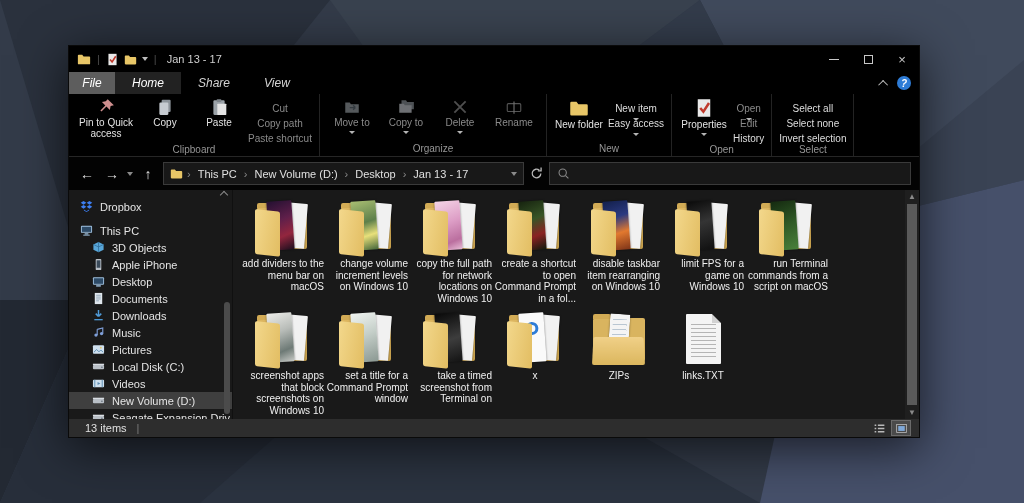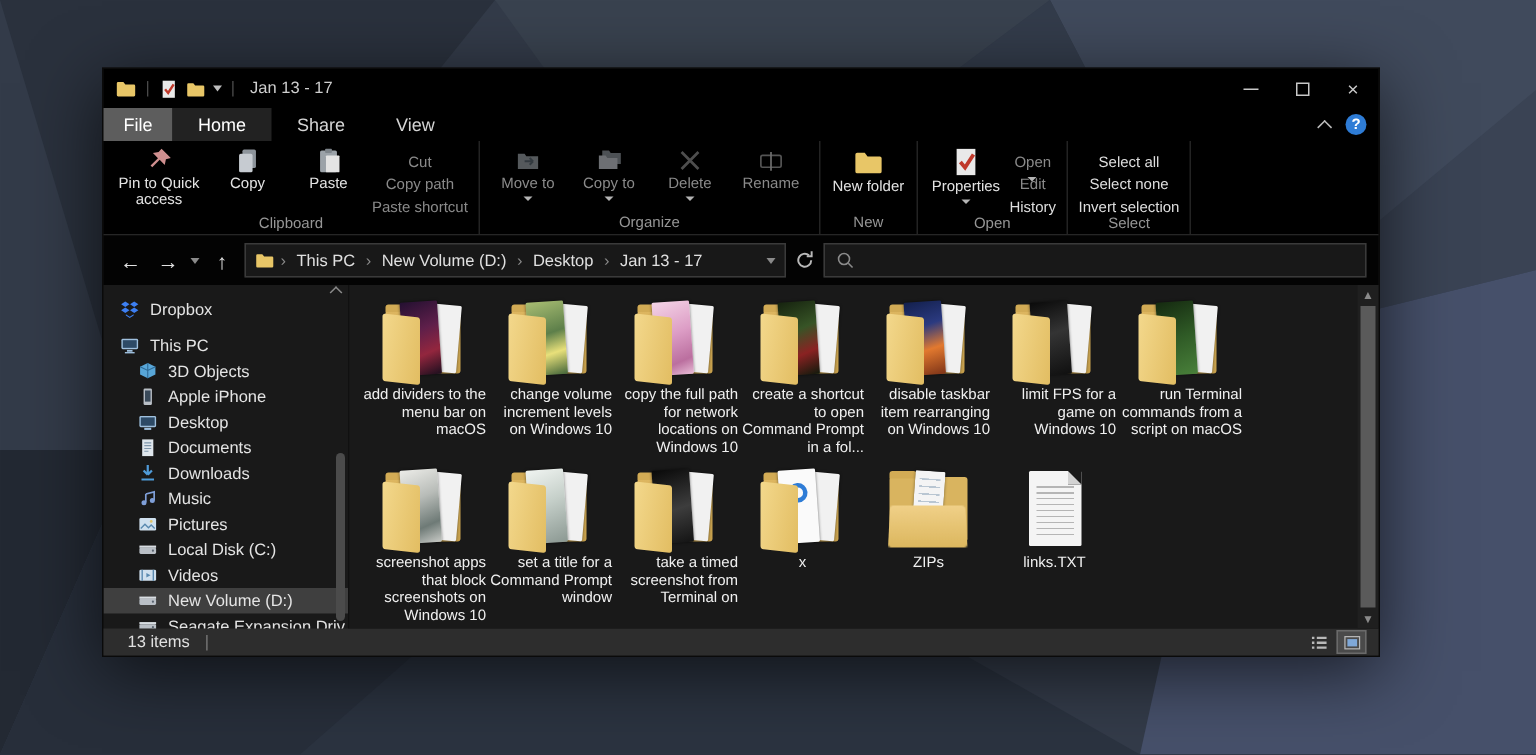--- a/index.html
+++ b/index.html
@@ -20,21 +20,21 @@
   .tsep { color:#4a4a4a; font-size:11px; padding:0 1px;}
   .title-text { color:#cfcfcf; font-size:11px; margin-left:4px; }
   .caret-down { width:0; height:0; border-left:3px solid transparent; border-right:3px solid transparent; border-top:4px solid #bdbdbd; display:inline-block;}
   .win-controls { margin-left:auto; display:flex; height:100%; }
   .wc { width:34px; height:100%; display:flex; align-items:center; justify-content:center; color:#c8c8c8; }
   .wc-min i{ display:block; width:10px; height:1px; background:#c8c8c8;}
   .wc-max i{ display:block; width:9px; height:9px; border:1px solid #c8c8c8;}
   .wc-close { font-size:13px; }
 
   
-  .tabrow { height:22px; background:#000; display:flex; align-items:stretch; flex:none;}
+  .tabrow { height:22px; background:#000; display:flex; align-items:stretch; flex:none;font-style:italic;}
   .file-btn { width:46px; background:#5d5d5d; color:#fff; display:flex; align-items:center; justify-content:center; font-size:12px;}
   .rtab { padding:0 17px; display:flex; align-items:center; color:#d4d4d4; font-size:12px;}
   .rtab.active { background:#222; color:#fff; }
   .tabrow-right { margin-left:auto; display:flex; align-items:center; gap:9px; padding-right:8px;}
   .chev-up { width:7px; height:7px; border-left:1.5px solid #bdbdbd; border-top:1.5px solid #bdbdbd; transform:rotate(45deg) translateY(2px);}
   .help-dot { width:14px; height:14px; border-radius:50%; background:#2e7cd6; color:#fff; font-size:10px; font-weight:bold; display:flex; align-items:center; justify-content:center;}
 
   
   .ribbon { height:63px; background:#000; border-bottom:1px solid #262626; display:flex; flex:none;}
   .rgroup { display:flex; flex-direction:column; border-right:1px solid #232323; }
@@ -258,20 +258,38 @@
         <div class="rlabel">Organize</div>
       </div>
 
       <div class="rgroup">
         <div class="rbtns">
           <div class="bigbtn">
             <svg width="20" height="20" viewBox="0 0 16 16">
                 <path d="M1 4a1 1 0 0 1 1-1h4l1.5 2H14a1 1 0 0 1 1 1v7a1 1 0 0 1-1 1H2a1 1 0 0 1-1-1z" fill="#e8c667"></path>
               </svg>
             <span>New folder</span>
+          </div>
+          <div class="smallcol">
+            <div class="smallbtn">
+              <svg width="12" height="12" viewBox="0 0 16 16">
+                  <path d="M1 4a1 1 0 0 1 1-1h4l1.5 2H13a1 1 0 0 1 1 1v6a1 1 0 0 1-1 1H2a1 1 0 0 1-1-1z" fill="#e8c667"></path>
+                  <path d="M11 2v4M9 4h4" stroke="#7fb0e8" stroke-width="1.4"></path>
+                </svg>
+              <span>New item</span>
+                <span class="crt"></span>
+            </div>
+            <div class="smallbtn">
+              <svg width="12" height="12" viewBox="0 0 16 16">
+                  <path d="M2 4h8M2 7h8M2 10h5" stroke="#9a9a9a"></path>
+                  <path d="M12 5v7m0 0l-2.5-2.5M12 12l2.5-2.5" stroke="#4f8fd6" stroke-width="1.4" fill="none"></path>
+                </svg>
+              <span>Easy access</span>
+                <span class="crt"></span>
+            </div>
           </div>
         </div>
         <div class="rlabel">New</div>
       </div>
 
       <div class="rgroup">
         <div class="rbtns">
           <div class="bigbtn">
             <svg width="20" height="20" viewBox="0 0 16 16">
                 <rect x="3" y="1" width="10" height="14" fill="#e9e9e9"></rect>

